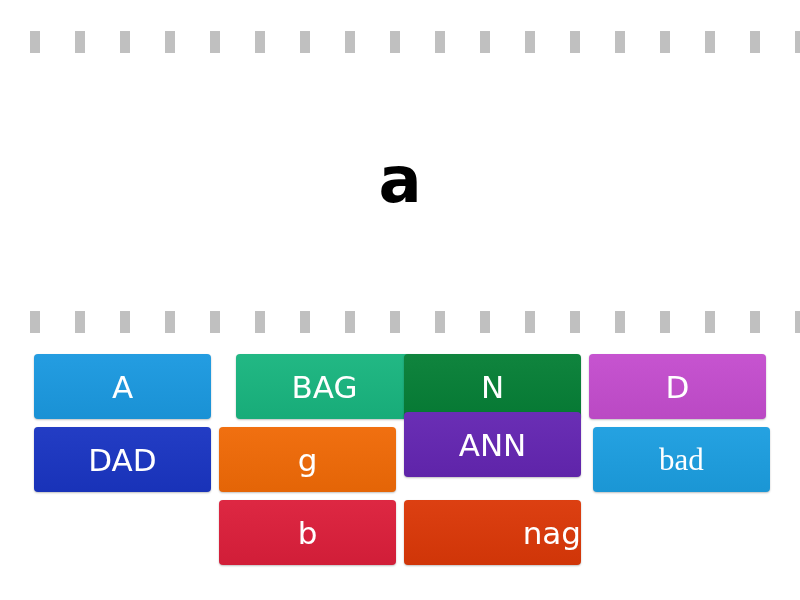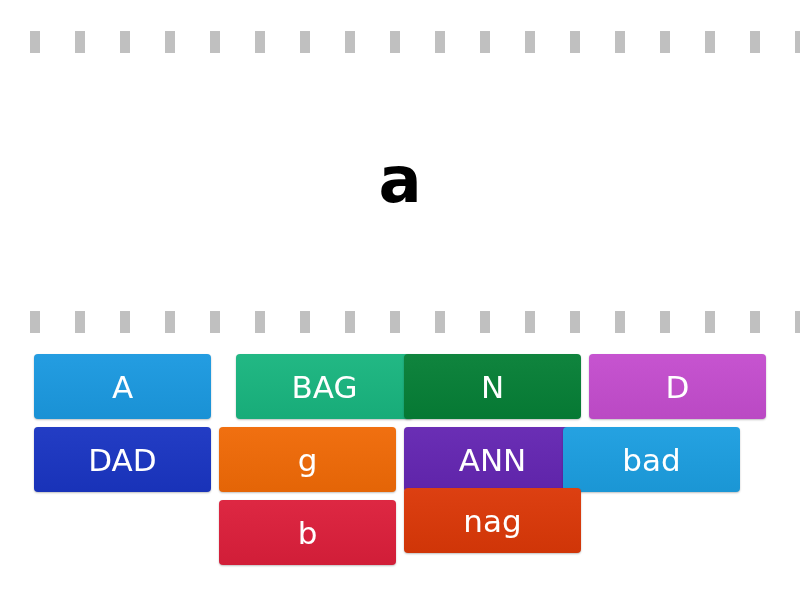--- a/index.html
+++ b/index.html
@@ -83,25 +83,25 @@
     </div>
   <div class="tile" style="left: 589px; top: 354px; background-color: rgb(196, 77, 206);">
       <span>D</span>
     </div>
   <div class="tile" style="left: 34px; top: 427px; background-color: rgb(26, 53, 194);">
       <span>DAD</span>
     </div>
   <div class="tile" style="left: 219px; top: 427px; background-color: rgb(240, 106, 7);">
       <span>g</span>
     </div>
-  <div class="tile" style="left: 404px; top: 427px; background-color: rgb(100, 38, 178); text-align: center;">
+  <div class="tile" style="left: 404px; top: 412px; background-color: rgb(100, 38, 178); text-align: center;">
       <span>ANN</span>
     </div>
-  <div class="tile" style="left: 563px; top: 427px; background-color: rgb(28, 158, 224);">
+  <div class="tile" style="left: 593px; top: 427px; background-color: rgb(28, 158, 224); font-family: Liberation Serif, serif;">
       <span>bad</span>
     </div>
   <div class="tile" style="left: 219px; top: 500px; background-color: rgb(220, 31, 59);">
       <span>b</span>
     </div>
-  <div class="tile" style="left: 404px; top: 488px; background-color: rgb(219, 56, 8);">
+  <div class="tile" style="left: 404px; top: 500px; background-color: rgb(219, 56, 8); justify-content: flex-end;">
       <span>nag</span>
     </div>
 </div>
 
 </body></html>

